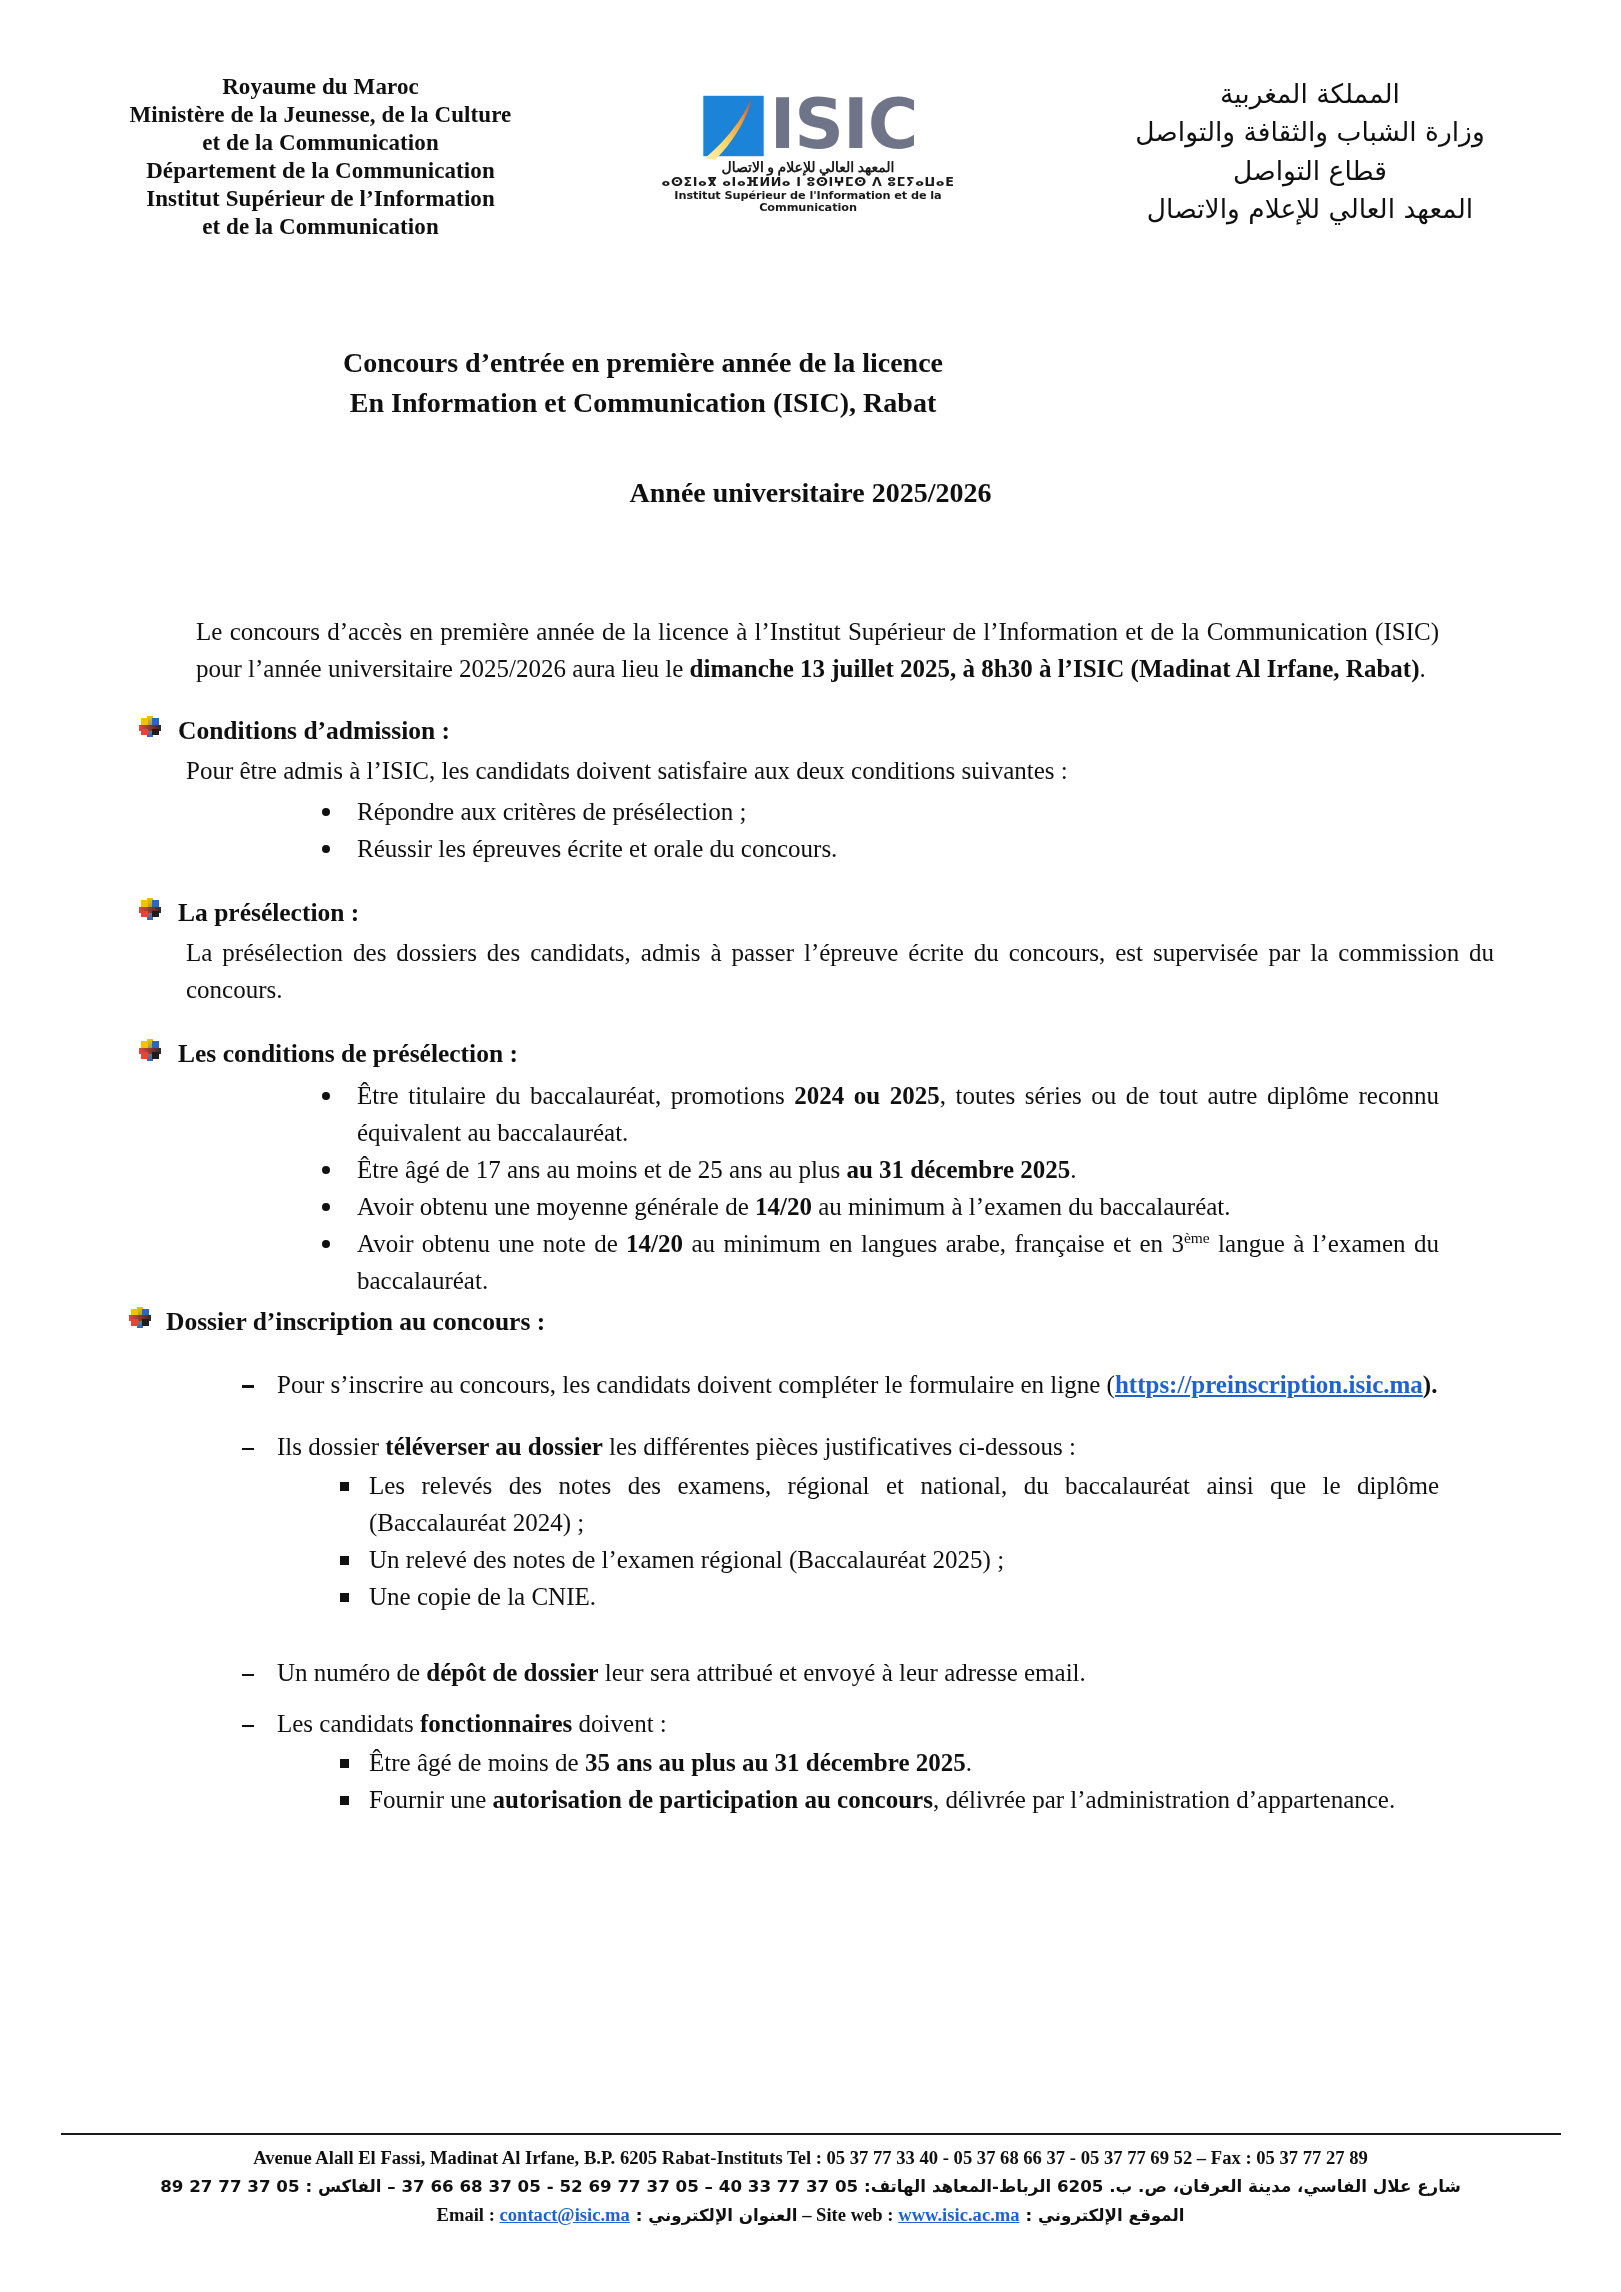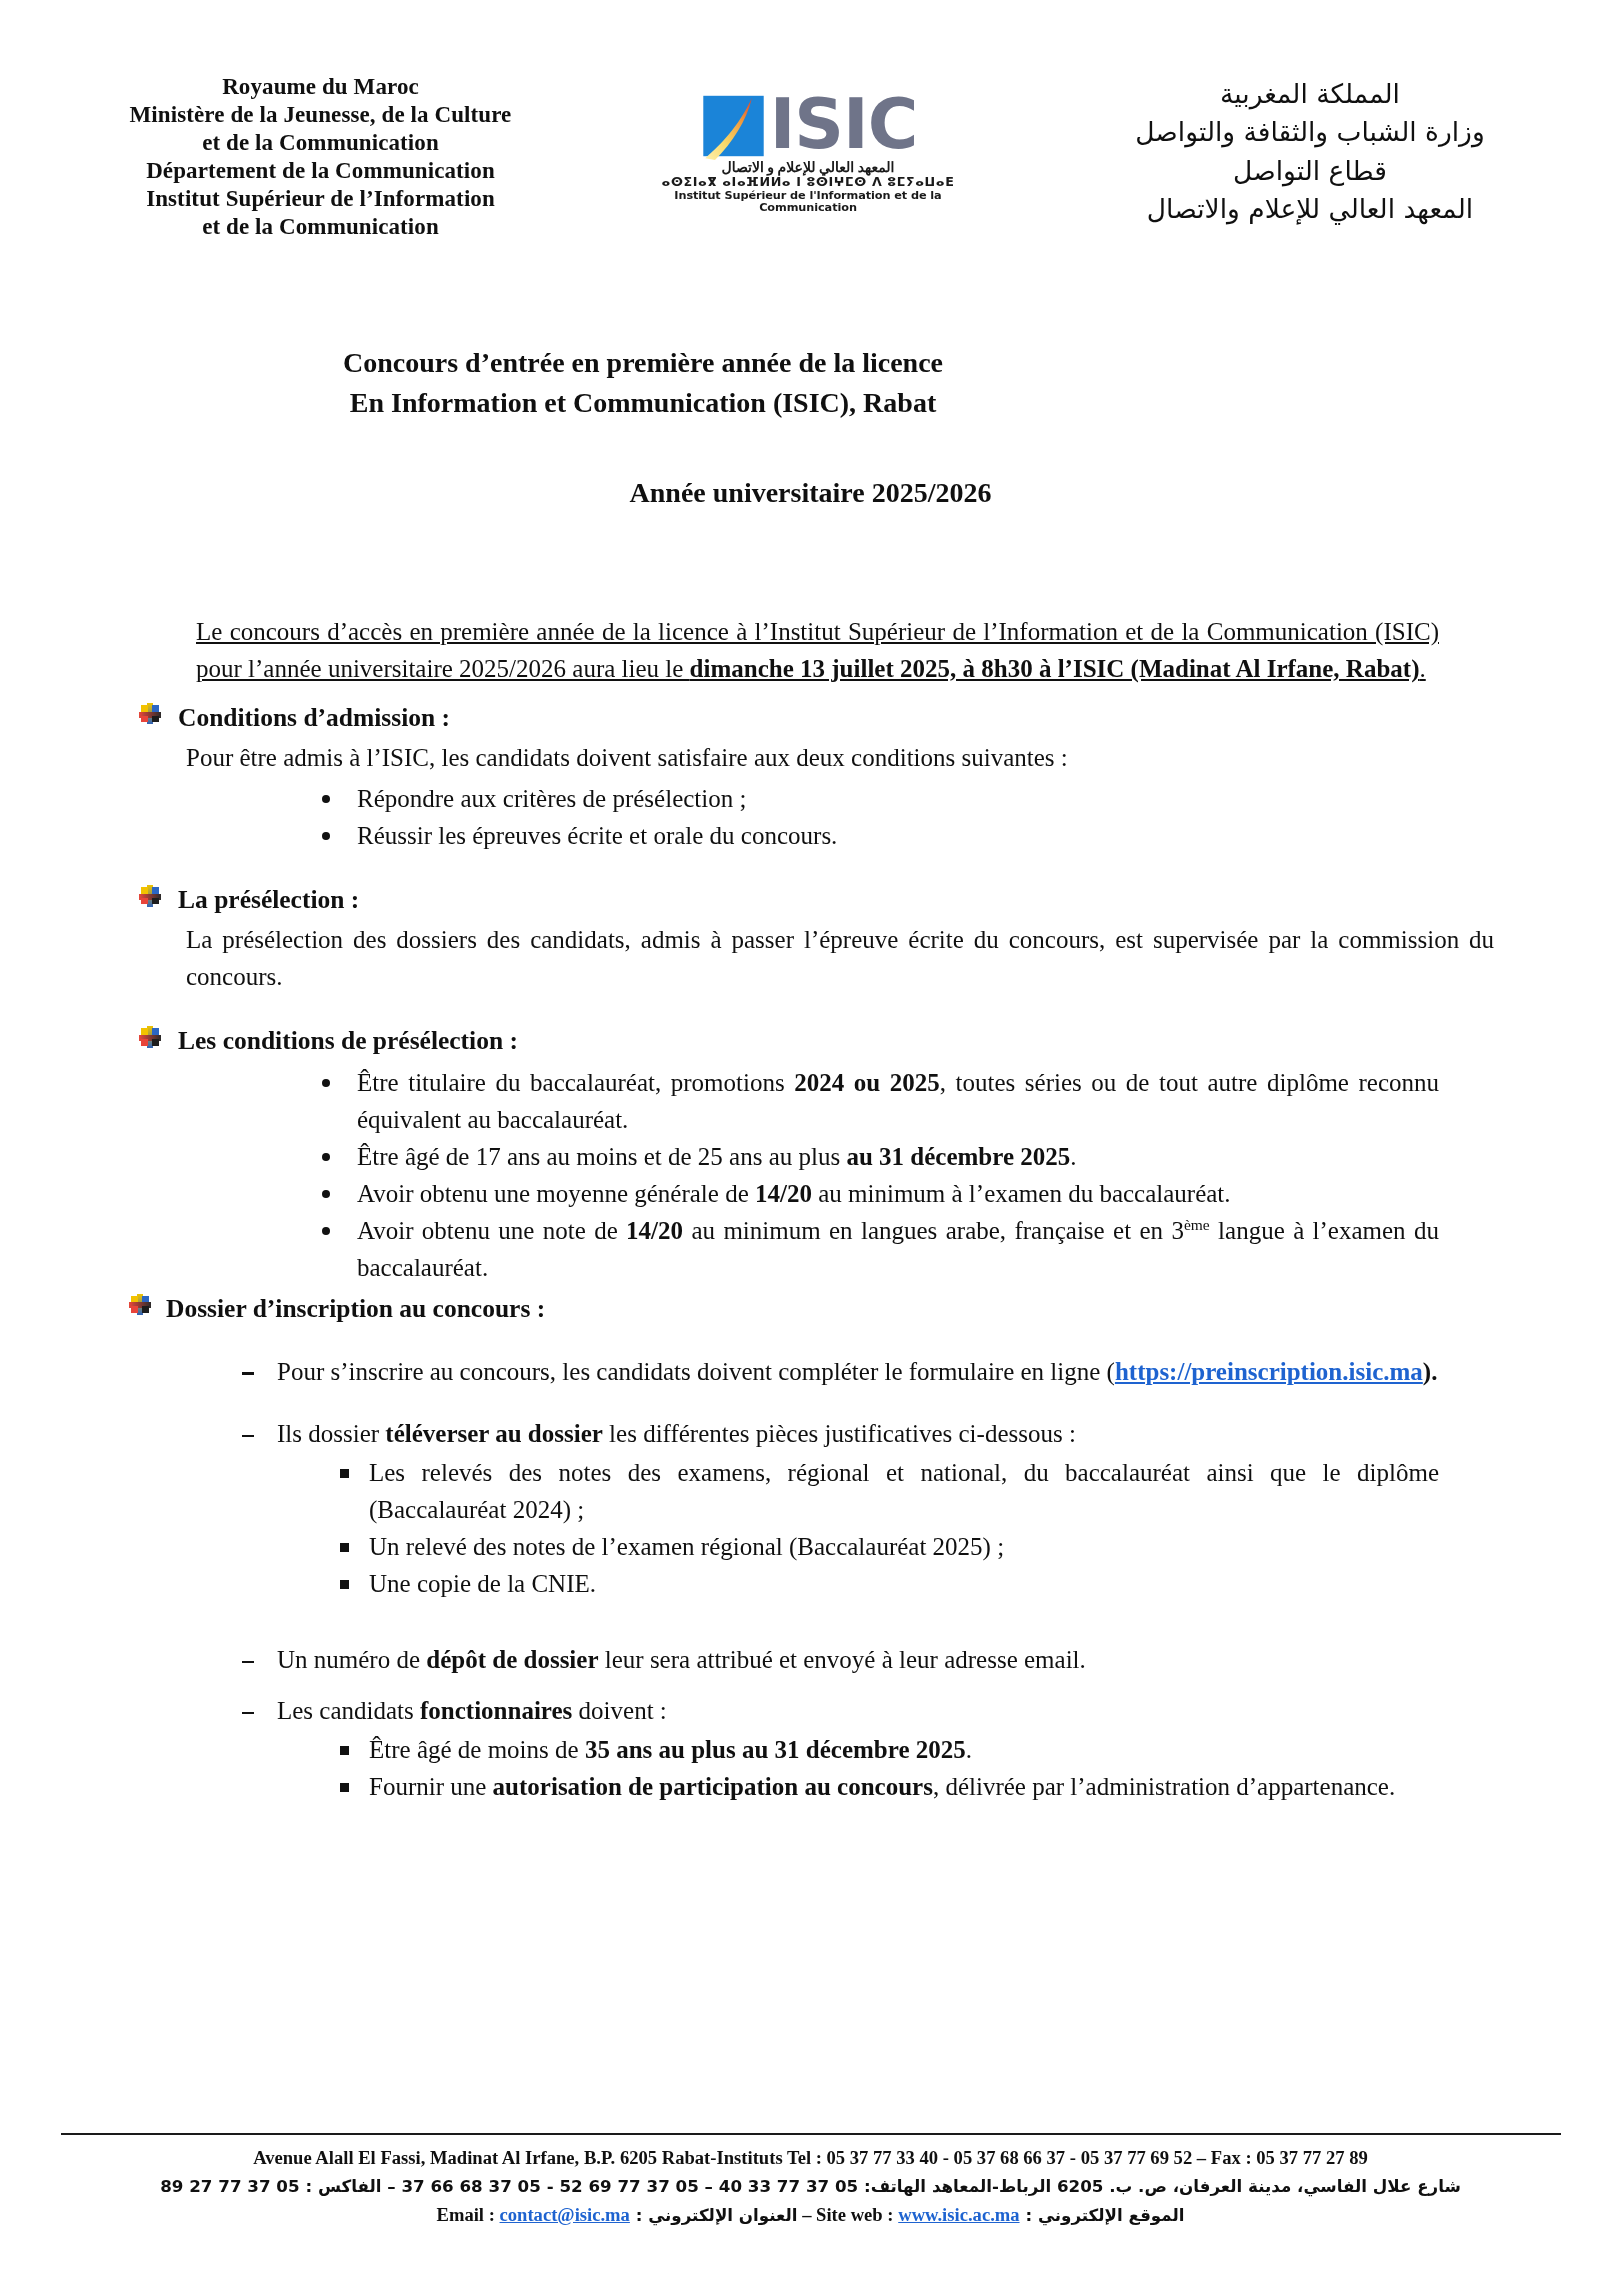--- a/index.html
+++ b/index.html
@@ -137,22 +137,21 @@
     left: 0;
     width: 1621px;
     padding: 0 123px 0 137px;
     box-sizing: border-box;
     font-size: 25px;
     line-height: 1.48;
   }
   .intro {
     text-align: justify;
     padding: 0 59px 0 59px;
-    margin-bottom: 12px;
-    text-decoration: underline;
+    margin-bottom: 25px;
   }
 
   .sec { margin-bottom: 3.9px; }
   .sec-head {
     position: relative;
     font-weight: bold;
     font-size: 25.5px;
     padding-left: 41px;
     margin-bottom: 2px;
   }

